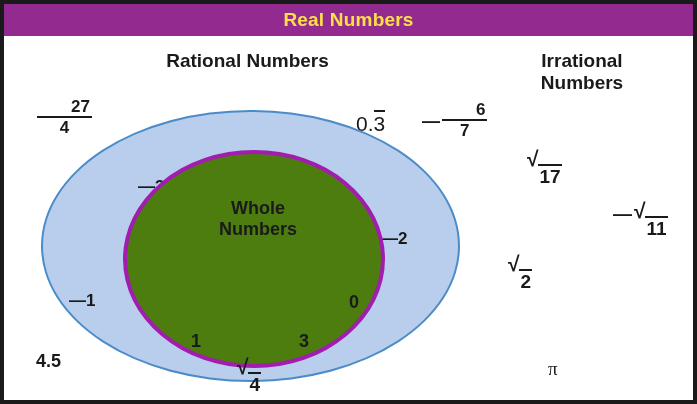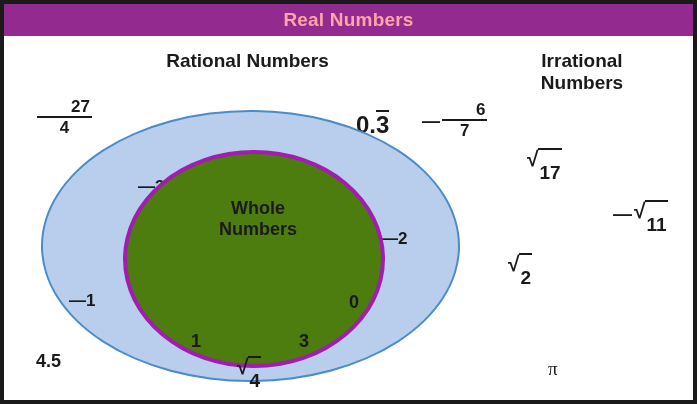--- a/index.html
+++ b/index.html
@@ -27,21 +27,21 @@
     left: 0;
     top: 0;
     width: 689px;
     height: 32px;
     background: #932a8f;
     display: flex;
     align-items: center;
     justify-content: center;
   }
   .header-title {
-    color: #fca5a5;
+    color: #fde047;
     font-size: 19px;
     font-weight: bold;
     letter-spacing: 0.2px;
     font-family: "Liberation Sans", sans-serif;
   }
 
   
   .panel {
     position: absolute;
     top: 32px;
@@ -179,22 +179,22 @@
     background: #1a1a1a;
   }
   .frac-den {
     padding: 1px 2px 0 2px;
   }
 
   
   .repeat-dec {
     position: absolute;
     color: #1a1a1a;
-    font-weight: bold;
-    font-size: 24px;
+    font-weight: normal;
+    font-size: 21px;
     font-family: "Liberation Sans", sans-serif;
     line-height: 1;
     white-space: nowrap;
   }
   .overline-digit {
     position: relative;
     display: inline-block;
     padding-top: 1px;
   }
   .overline-digit::before {
@@ -229,22 +229,22 @@
     display: inline-flex;
     align-items: flex-start;
   }
   .radical-sign {
     font-size: 21px;
     position: relative;
     top: -1px;
   }
   .radicand {
     position: relative;
-    padding: 12px 1px;
-    top: 2px;
+    padding: 0 1px;
+    top: 18px;
   }
   .radicand::before {
     content: "";
     position: absolute;
     left: -1px;
     right: 0;
     top: -3px;
     height: 2px;
     background: #1a1a1a;
   }

